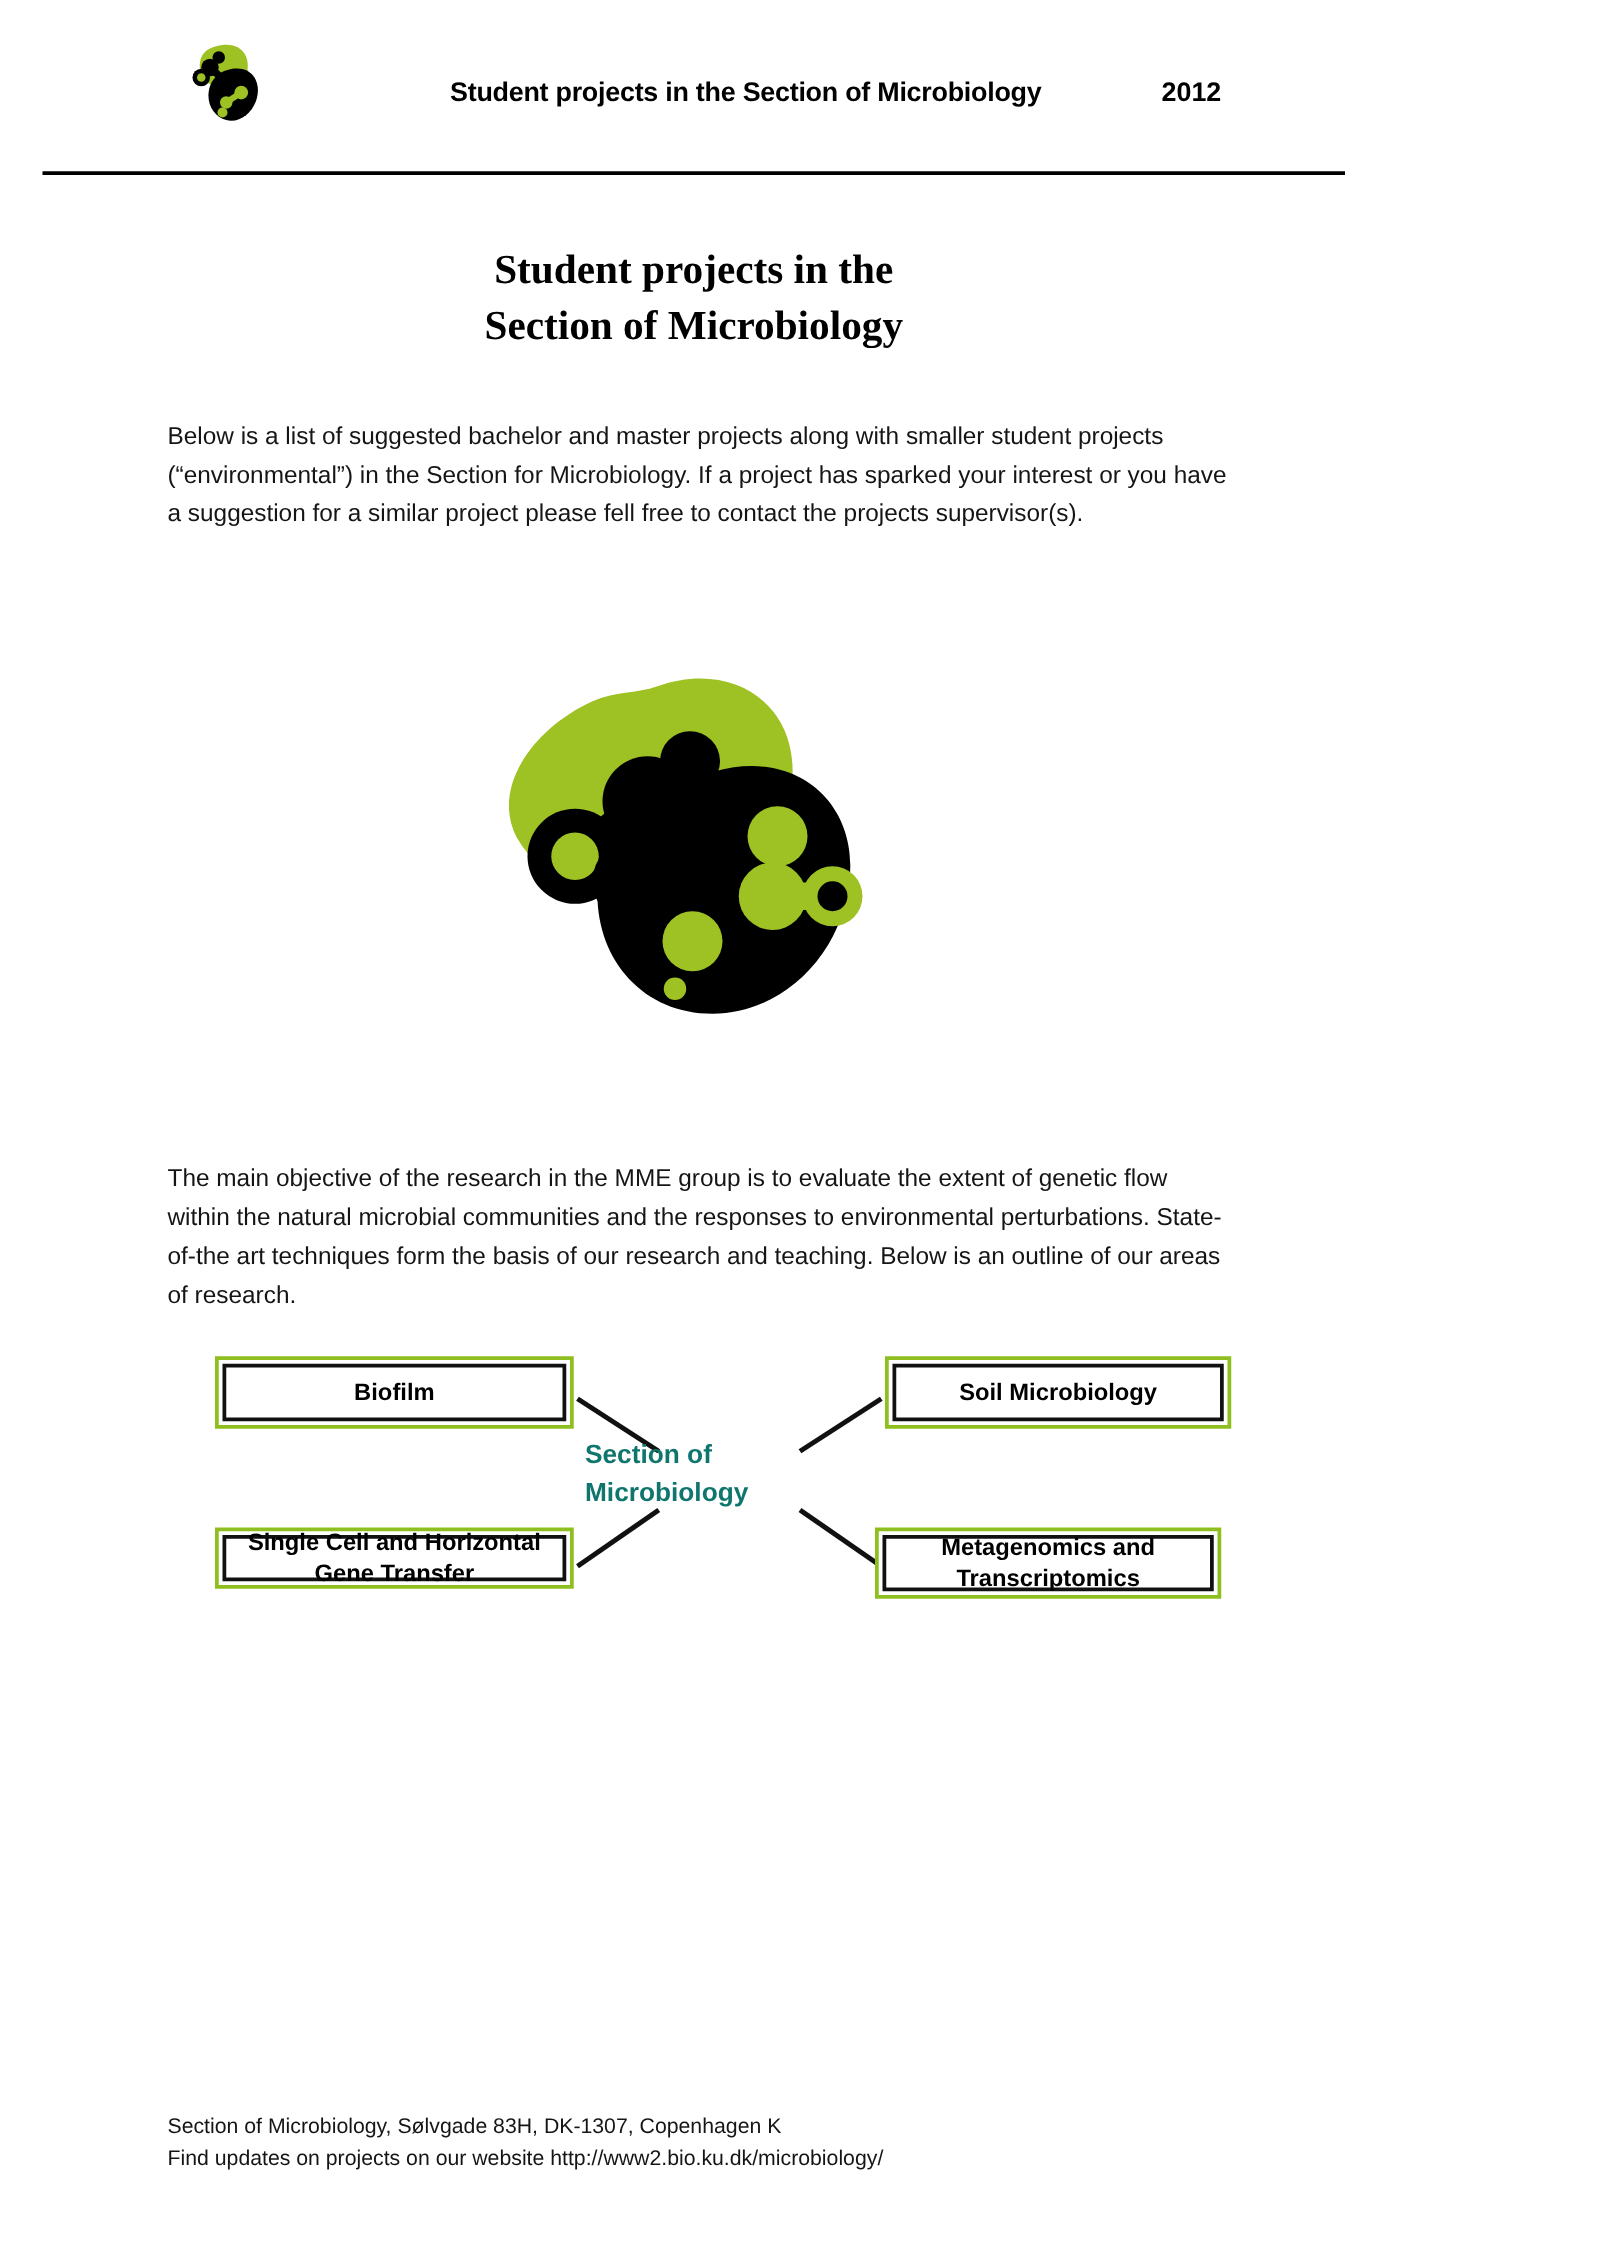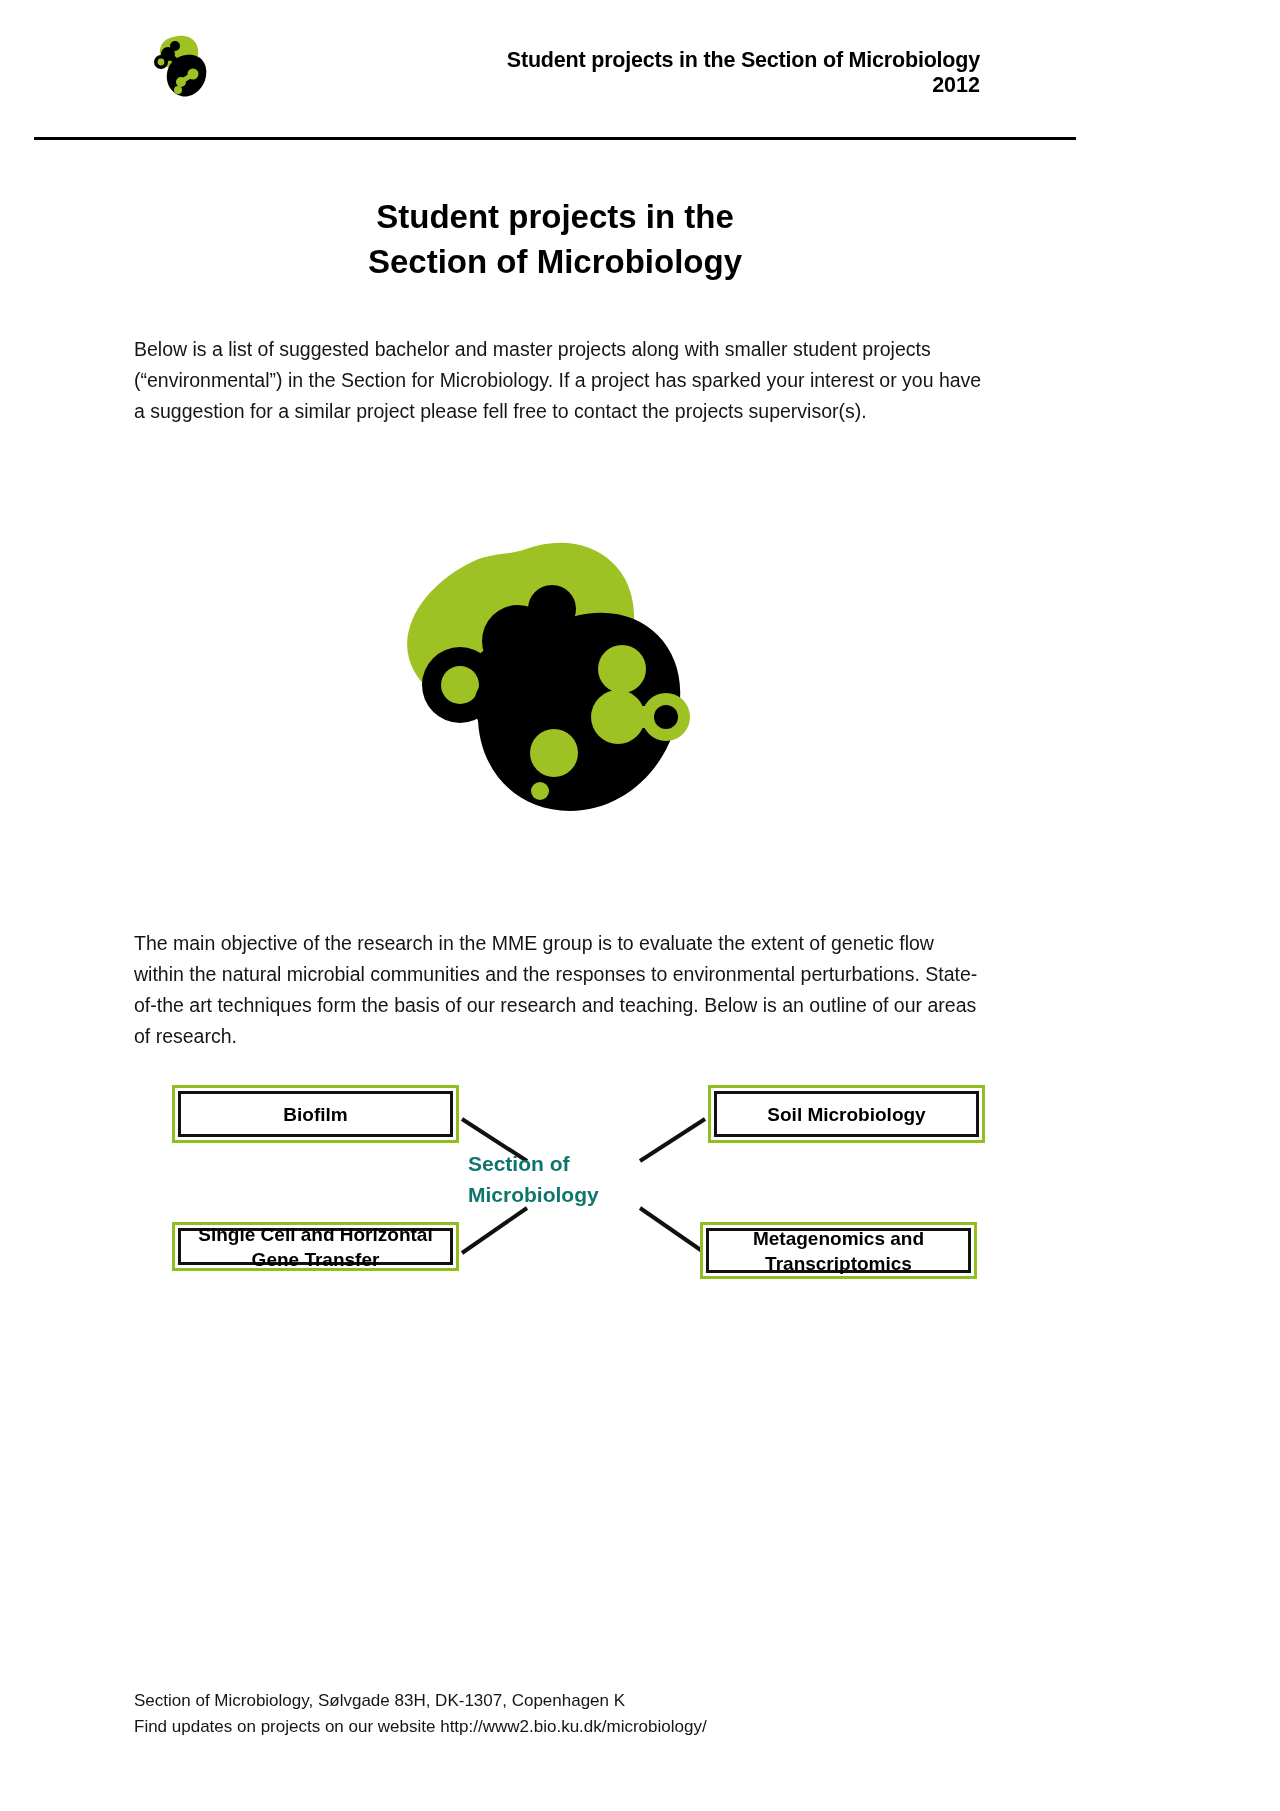--- a/index.html
+++ b/index.html
@@ -34,57 +34,56 @@
   .header-logo {
     position: absolute;
     left: 148px;
     top: 33px;
     width: 64px;
     height: 70px;
   }
   .header-title-row {
     position: absolute;
     left: 360px;
-    top: 48px;
+    top: 62px;
     width: 620px;
     display: flex;
-    align-items: flex-end;
-    flex-direction: column;
+    align-items: flex-start;
   }
   .header-title {
     font-family: "Liberation Sans", sans-serif;
     font-weight: bold;
     font-size: 21.5px;
     letter-spacing: -0.2px;
     white-space: nowrap;
   }
   .header-year {
     font-family: "Liberation Sans", sans-serif;
     font-weight: bold;
     font-size: 21.5px;
-    margin-left: 62px;
+    margin-left: 96px;
     white-space: nowrap;
   }
   .header-rule {
     position: absolute;
     left: 34px;
     top: 137px;
     width: 1042px;
     height: 3px;
     background: #000000;
   }
 
   
   .doc-title {
     position: absolute;
     left: 0;
     top: 194px;
     width: 1110px;
     text-align: center;
-    font-family: Liberation Sans, sans-serif;
+    font-family: Liberation Serif, serif;
     font-weight: bold;
     font-size: 33px;
     line-height: 45px;
     color: #000000;
   }
 
   
   .para {
     position: absolute;
     font-family: "Liberation Sans", sans-serif;

